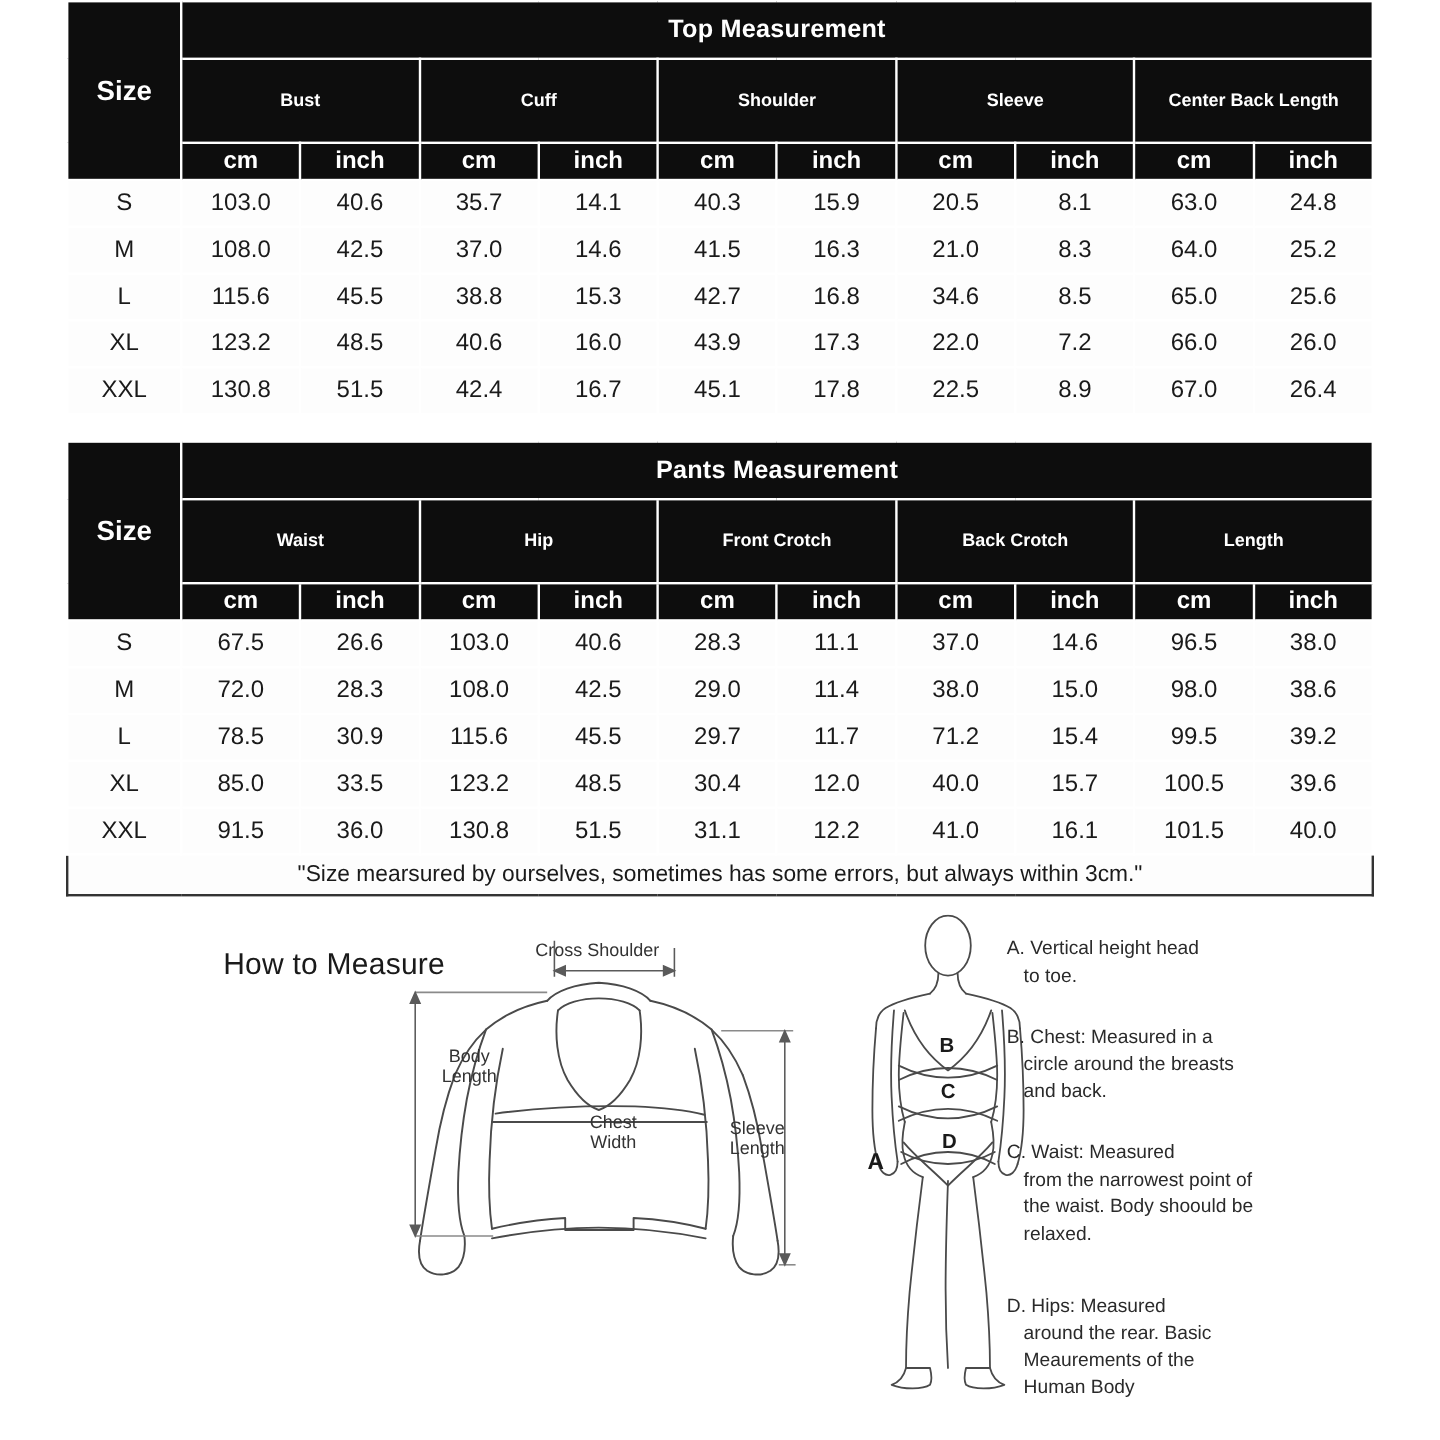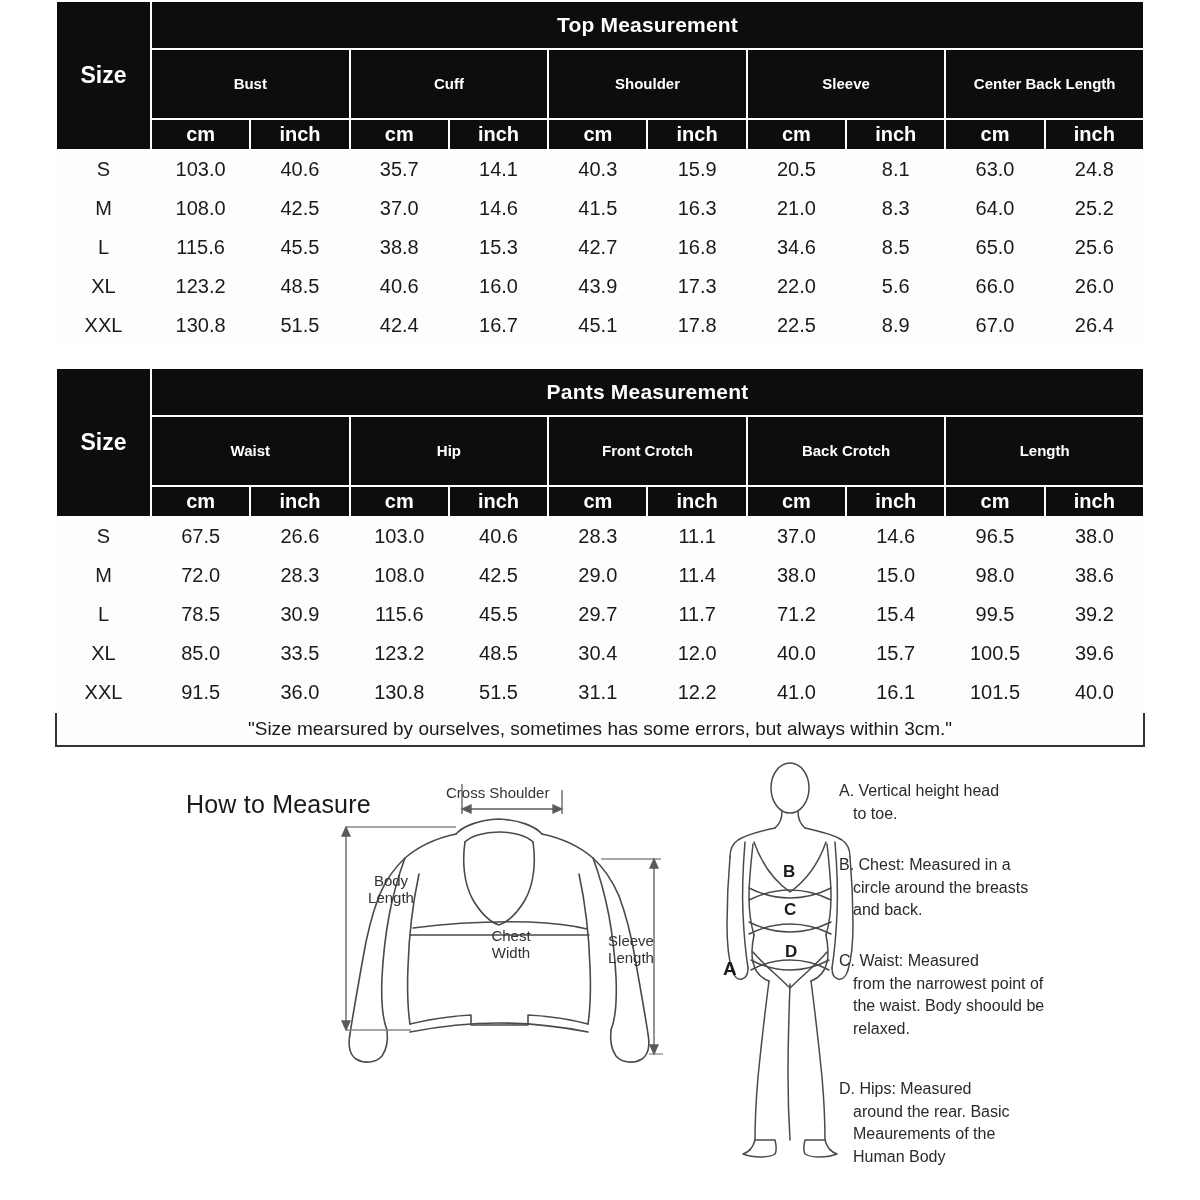--- a/index.html
+++ b/index.html
@@ -214,21 +214,21 @@
       </tr>
       <tr>
         <td class="bd bd-size">XL</td>
         <td class="bd">123.2</td>
         <td class="bd">48.5</td>
         <td class="bd">40.6</td>
         <td class="bd">16.0</td>
         <td class="bd">43.9</td>
         <td class="bd">17.3</td>
         <td class="bd">22.0</td>
-        <td class="bd">5.6</td>
+        <td class="bd">7.2</td>
         <td class="bd">66.0</td>
         <td class="bd">26.0</td>
       </tr>
       <tr>
         <td class="bd bd-size">XXL</td>
         <td class="bd">130.8</td>
         <td class="bd">51.5</td>
         <td class="bd">42.4</td>
         <td class="bd">16.7</td>
         <td class="bd">45.1</td>

